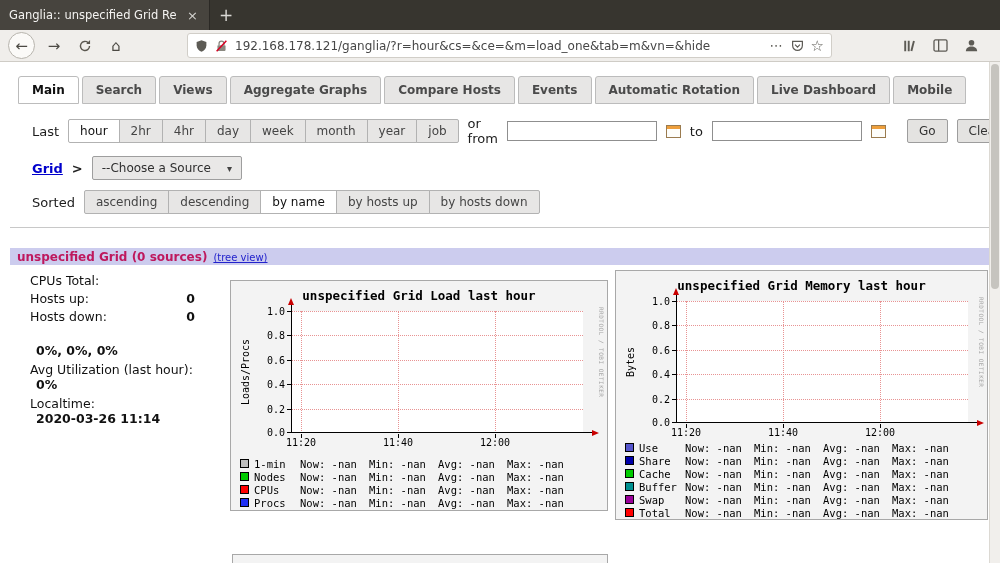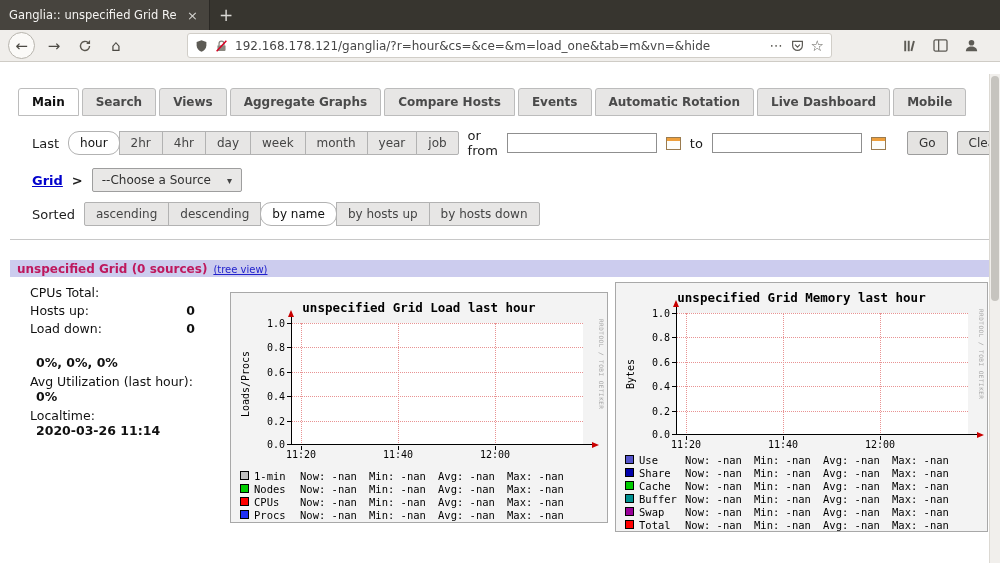--- a/index.html
+++ b/index.html
@@ -40,21 +40,21 @@
   .star { color:#5d5b55; font-size:15px; }
 
   
   .page { position:relative; height:501px; background:#fff; }
   .vscroll { position:absolute; right:0; top:0; width:11px; height:100%;
              background:#f1efec; border-left:1px solid #dcd9d3; }
   .vthumb { position:absolute; top:2px; right:1px; width:8px; height:225px; background:#c6c4bf; border-radius:4px; }
 
   .gwrap { padding:0 10px; }
 
-  .gtabs { display:flex; gap:3px; padding:14px 10px 0 8px;margin-top:12px; }
+  .gtabs { display:flex; gap:3px; padding:14px 10px 0 8px; }
   .gtab {
     background:#e7e6e5; border:1px solid #bcbcbc; border-radius:3px 3px 0 0;
     padding:6px 13px; font-size:12px; font-weight:bold; color:#4a4a4a; white-space:nowrap;
   }
   .gtab.active { background:#fff; color:#101010; }
 
   .report-bar { margin-top:12px; background:#e8e7e4; padding:6px 10px; display:flex; align-items:center; }
   .report-title { font-weight:bold; font-size:14.5px; color:#101010; flex:1; }
   .btn {
     background:#e4e3e1; border:1px solid #9d9d9d; border-radius:2px;
@@ -63,21 +63,21 @@
 
   .crow { display:flex; align-items:center; margin-top:12px; padding-left:22px; gap:9px; font-size:13px; color:#1c1c1c; }
   .crow2 { margin-top:10px; }
   .seggroup { display:flex; }
   .seg {
     background:#e7e6e5; border:1px solid #b2b2b2; padding:4px 11px;
     font-size:12px; color:#454545; margin-left:-1px; font-family:inherit; white-space:nowrap;
   }
   .seg:first-child { margin-left:0; border-radius:2px 0 0 2px; }
   .seg:last-child { border-radius:0 2px 2px 0; }
-  .seg.active { background:#fff; color:#111;border-radius:11px; }
+  .seg.active { background:#fff; color:#111; }
   .txt { width:150px; height:20px; border:1px solid #8f8f8f; font-size:12px; padding:1px 4px; font-family:inherit; }
   .cal { width:15px; height:13px; border:1px solid #9a7b4f;
          background:linear-gradient(#ee9f3c 0 3px, #fdfdfa 3px); flex:none; }
   .gap-l { margin-left:12px; }
 
   .grid-link { color:#0000cc; font-weight:bold; font-size:13px; text-decoration:underline; }
   .gt-sep { font-weight:bold; color:#222; }
   .dropdown {
     display:flex; align-items:center; gap:16px; background:#e9e8e7;
     border:1px solid #9e9e9e; border-radius:2px; padding:4px 9px; font-size:12px; color:#2f2f2f;
@@ -281,21 +281,21 @@
       <div class="statscol">
         <div class="srow">
           <span>CPUs Total:</span>
           <span class="sval"></span>
         </div>
         <div class="srow">
           <span>Hosts up:</span>
           <span class="sval">0</span>
         </div>
         <div class="srow">
-          <span>Load down:</span>
+          <span>Hosts down:</span>
           <span class="sval">0</span>
         </div>
         <div class="sblock">
           <div class="sval ind">0%, 0%, 0%</div>
         </div>
         <div class="sblock2">
           <div>Avg Utilization (last hour):</div>
           <div class="sval ind">0%</div>
         </div>
         <div class="sblock2">

